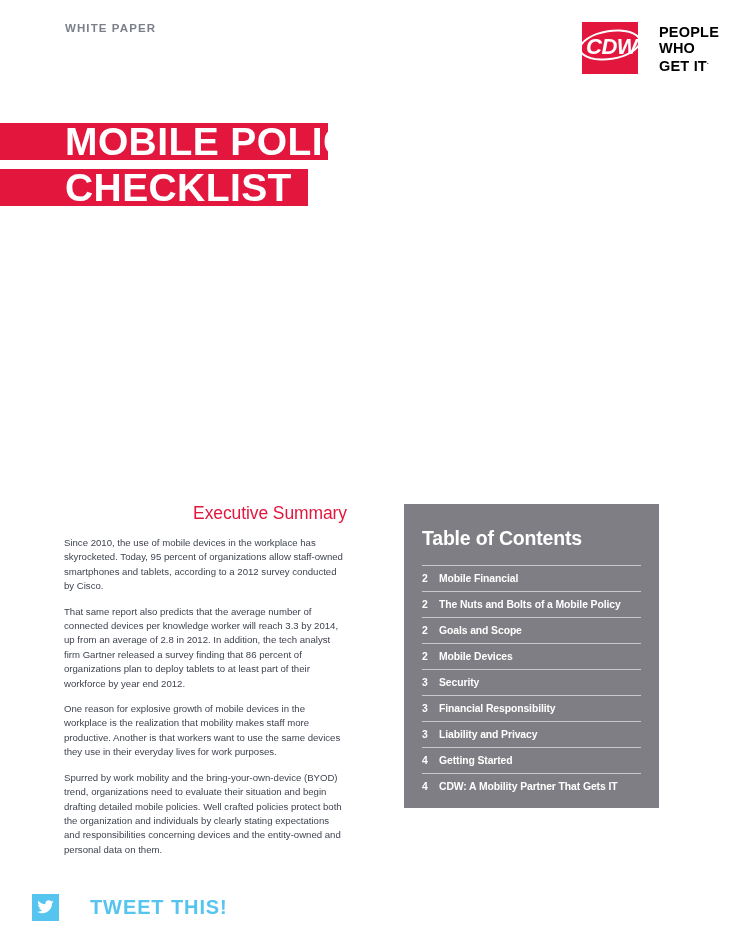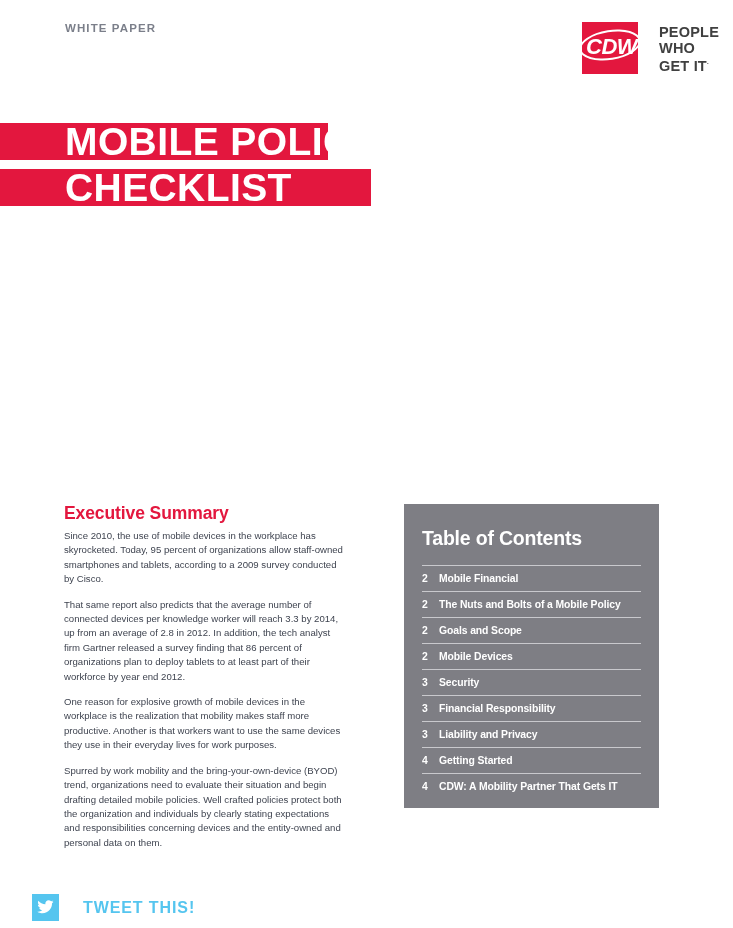--- a/index.html
+++ b/index.html
@@ -32,52 +32,52 @@
   .logo-square .swoosh {
     position:absolute; left:-3px; top:8px;
     width:62px; height:30px;
     border:2.4px solid #ffffff;
     border-radius:50%;
     transform:rotate(-9deg);
   }
   .tagline {
     margin-left:8px; padding-top:3px;
     font-size:14.5px; font-weight:bold; line-height:15.5px;
-    color:#404040; letter-spacing:0.2px;
+    color:#000000; letter-spacing:0.2px;
   }
   .tagline .tm { font-size:6px; vertical-align:super; }
 
   
   .banner {
     position:absolute; left:0;
     background:#e3173e;
     color:#ffffff;
     font-weight:bold;
     font-size:39px;
     line-height:36px;
     letter-spacing:0.4px;
     padding:0 0 0 65px;
     display:flex; align-items:center;
     white-space:nowrap;
   }
   .banner-1 { top:123px; width:328px; height:37px; }
-  .banner-2 { top:169px; width:371px; height:37px; }
+  .banner-2 { top:169px; width:308px; height:37px; }
 
   
   .subtitle {
     position:absolute; left:64px; top:243px; width:600px;
     font-size:20.5px; line-height:27px;
     color:#7b8694;
   }
 
   
   .summary { position:absolute; left:64px; top:503px; width:283px; }
   .summary h2 {
-    font-size:17.5px; font-weight:bold; color:#e3173e;
-    margin-bottom:5px; letter-spacing:-0.1px;
+    font-size:17.5px; font-weight:normal; color:#e3173e;
+    margin-bottom:12px; letter-spacing:-0.1px;text-align:right;
   }
   .summary p {
     font-size:9.6px; line-height:14.4px; color:#3f4450;
     margin-bottom:11px;
   }
 
   
   .toc {
     position:absolute; left:404px; top:504px;
     width:255px; height:304px;
@@ -100,22 +100,22 @@
   .toc-item .ttl { white-space:nowrap; }
 
   
   .tweet { position:absolute; left:32px; top:894px; display:flex; align-items:center; }
   .tweet-icon {
     width:27px; height:27px; background:#55c5ef;
     display:flex; align-items:center; justify-content:center;
   }
   .tweet-icon svg { display:block; }
   .tweet-label {
-    margin-left:24px;
-    font-size:16px; font-weight:bold; letter-spacing:0.9px;
+    margin-left:31px;
+    font-size:20px; font-weight:bold; letter-spacing:0.9px;
     color:#55c5ef; text-transform:uppercase;
   }
 </style>
 </head>
 <body>
 
 <div class="page">
 
   <div class="kicker">WHITE PAPER</div>
 
@@ -133,21 +133,21 @@
       </div>
     </div>
   </div>
 
   <div class="banner banner-1">MOBILE POLICY</div>
   <div class="banner banner-2">CHECKLIST</div>
 
 
   <div class="summary">
     <h2>Executive Summary</h2>
-    <p>Since 2010, the use of mobile devices in the workplace has skyrocketed. Today, 95 percent of organizations allow staff-owned smartphones and tablets, according to a 2009 survey conducted by Cisco.</p>
+    <p>Since 2010, the use of mobile devices in the workplace has skyrocketed. Today, 95 percent of organizations allow staff-owned smartphones and tablets, according to a 2012 survey conducted by Cisco.</p>
     <p>That same report also predicts that the average number of connected devices per knowledge worker will reach 3.3 by 2014, up from an average of 2.8 in 2012. In addition, the tech analyst firm Gartner released a survey finding that 86 percent of organizations plan to deploy tablets to at least part of their workforce by year end 2012.</p>
     <p>One reason for explosive growth of mobile devices in the workplace is the realization that mobility makes staff more productive. Another is that workers want to use the same devices they use in their everyday lives for work purposes.</p>
     <p>Spurred by work mobility and the bring-your-own-device (BYOD) trend, organizations need to evaluate their situation and begin drafting detailed mobile policies. Well crafted policies protect both the organization and individuals by clearly stating expectations and responsibilities concerning devices and the entity-owned and personal data on them.</p>
   </div>
 
   <div class="toc">
     <h2>Table of Contents</h2>
     <ul class="toc-list">
       <li class="toc-item">
         <span class="pg">2</span>

